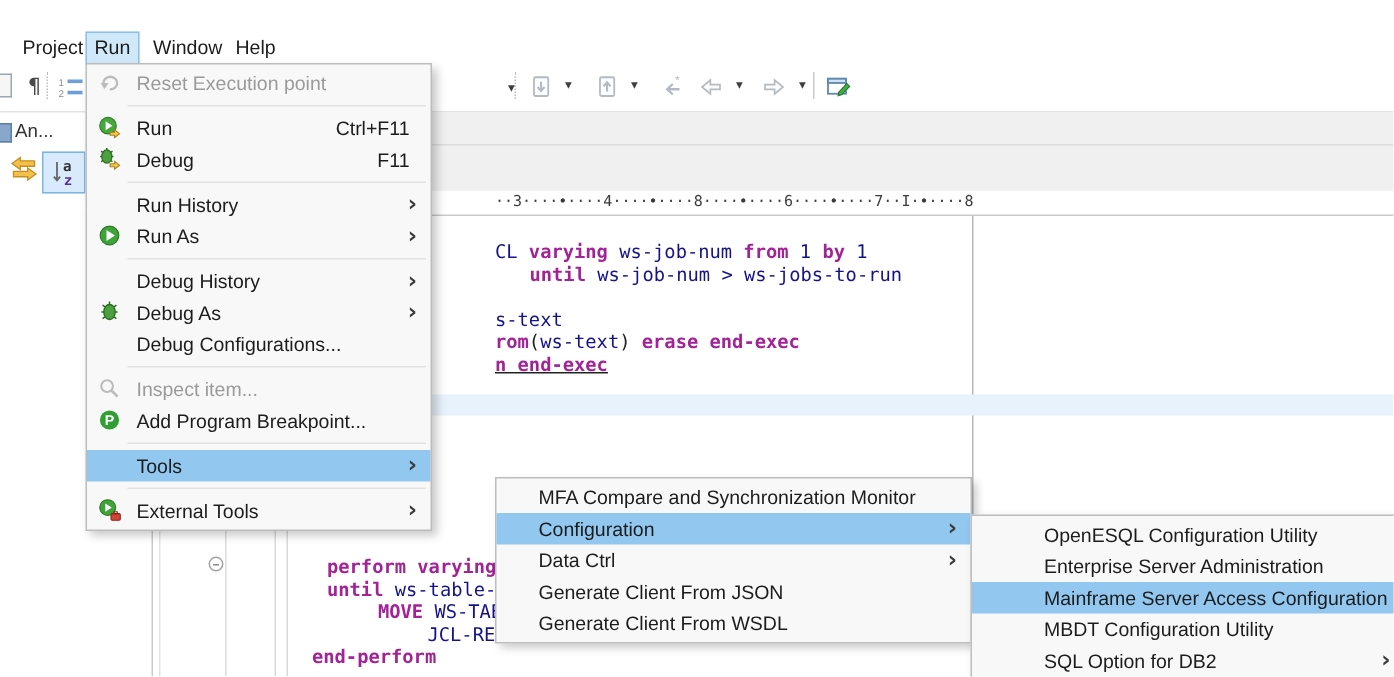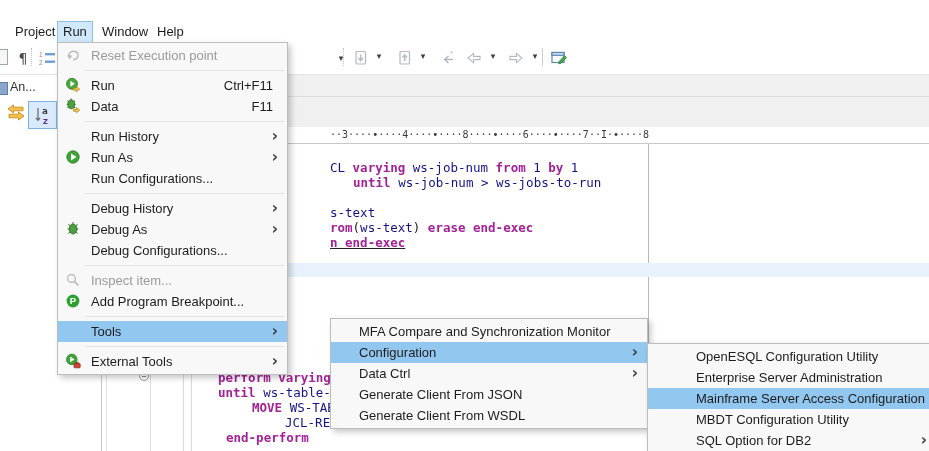--- a/index.html
+++ b/index.html
@@ -81,21 +81,21 @@
   <div id="code-layer">
       <div class="cl" style="left: 330px; top: 160px;"><span class="id">CL </span><span class="kw">varying</span><span class="id"> ws-job-num </span><span class="kw">from</span><span class="id"> 1 </span><span class="kw">by</span><span class="id"> 1</span></div>
       <div class="cl" style="left: 353px; top: 175px;"><span class="kw">until</span><span class="id"> ws-job-num &gt; ws-jobs-to-run</span></div>
       <div class="cl" style="left: 330px; top: 205px;"><span class="id">s-text</span></div>
       <div class="cl" style="left: 330px; top: 220px;"><span class="kw">rom</span><span class="pl">(</span><span class="id">ws-text</span><span class="pl">) </span><span class="kw">erase</span><span class="pl"> </span><span class="kw">end-exec</span></div>
       <div class="cl" style="left: 330px; top: 235px; text-decoration: underline;"><span class="kw">n end-exec</span></div>
       <div class="cl" style="left: 218px; top: 370px;"><span class="kw">perform</span><span class="pl"> </span><span class="kw">varying</span></div>
       <div class="cl" style="left: 218px; top: 385px;"><span class="kw">until</span><span class="id"> ws-table-</span></div>
       <div class="cl" style="left: 252px; top: 400px;"><span class="kw">MOVE</span><span class="id"> WS-TAB</span></div>
       <div class="cl" style="left: 285px; top: 415px;"><span class="id">JCL-RE</span></div>
-      <div class="cl" style="left: 226px; top: 430px;"><span class="kw">end-perform</span></div>
+      <div class="cl" style="left: 208px; top: 430px;"><span class="kw">end-perform</span></div>
     </div>
 
   <div class="doc-sliver"></div>
   <div class="an-sliver"></div>
   <div class="anlabel">An...</div>
   <div id="left-panel-buttons">
       <div style="position: absolute; left: 5px; top: 104px; width: 22px; height: 18px;"><svg width="22" height="17" viewBox="0 0 22 17">
           <polygon points="3,5 8.5,1 8.5,3.2 18,3.2 18,6.8 8.5,6.8 8.5,9" fill="#f3c14b" stroke="#c78f1f" stroke-width="0.9"></polygon>
           <polygon points="19,12 13.5,8 13.5,10.2 4,10.2 4,13.8 13.5,13.8 13.5,16" fill="#f3c14b" stroke="#c78f1f" stroke-width="0.9"></polygon>
         </svg></div>
@@ -208,40 +208,37 @@
               <line x1="10" y1="2.8" x2="8.5" y2="3.9"></line>
               <line x1="1.8" y1="6.4" x2="3.4" y2="6.4"></line>
               <line x1="10.6" y1="6.4" x2="9" y2="6.4"></line>
               <line x1="2.4" y1="9.8" x2="3.9" y2="8.9"></line>
               <line x1="10" y1="9.8" x2="8.5" y2="8.9"></line>
             </g>
             <ellipse cx="6.2" cy="6.3" rx="3.4" ry="4.4" fill="#4da03f" stroke="#2e6b24" stroke-width="0.8"></ellipse>
             <path d="M8.4 11.1 L11.4 11.1 L11.4 9.5 L14.7 12.1 L11.4 14.8 L11.4 13.2 L8.4 13.2 Z" fill="#f1c84b" stroke="#a8821d" stroke-width="0.7"></path>
           </svg>
         </span>
-        <span class="lbl">Data</span>
+        <span class="lbl">Debug</span>
         <span class="sc">F11</span>
       </div>
       <div class="msep"></div>
       <div class="mi">
         <span class="lbl">Run History</span>
         <span class="arr">›</span>
       </div>
       <div class="mi">
         <span class="ico">
           <svg width="16" height="16" viewBox="0 0 16 16">
             <circle cx="8" cy="8" r="6.2" fill="#3fa437" stroke="#2a7a24" stroke-width="0.8"></circle>
             <polygon points="6,4.4 6,11.6 11.6,8" fill="#fff"></polygon>
           </svg>
         </span>
         <span class="lbl">Run As</span>
         <span class="arr">›</span>
-      </div>
-      <div class="mi">
-        <span class="lbl">Run Configurations...</span>
       </div>
       <div class="msep"></div>
       <div class="mi">
         <span class="lbl">Debug History</span>
         <span class="arr">›</span>
       </div>
       <div class="mi">
         <span class="ico">
           <svg width="16" height="16" viewBox="0 0 16 16">
             <g stroke="#2e6b24" stroke-width="1">

